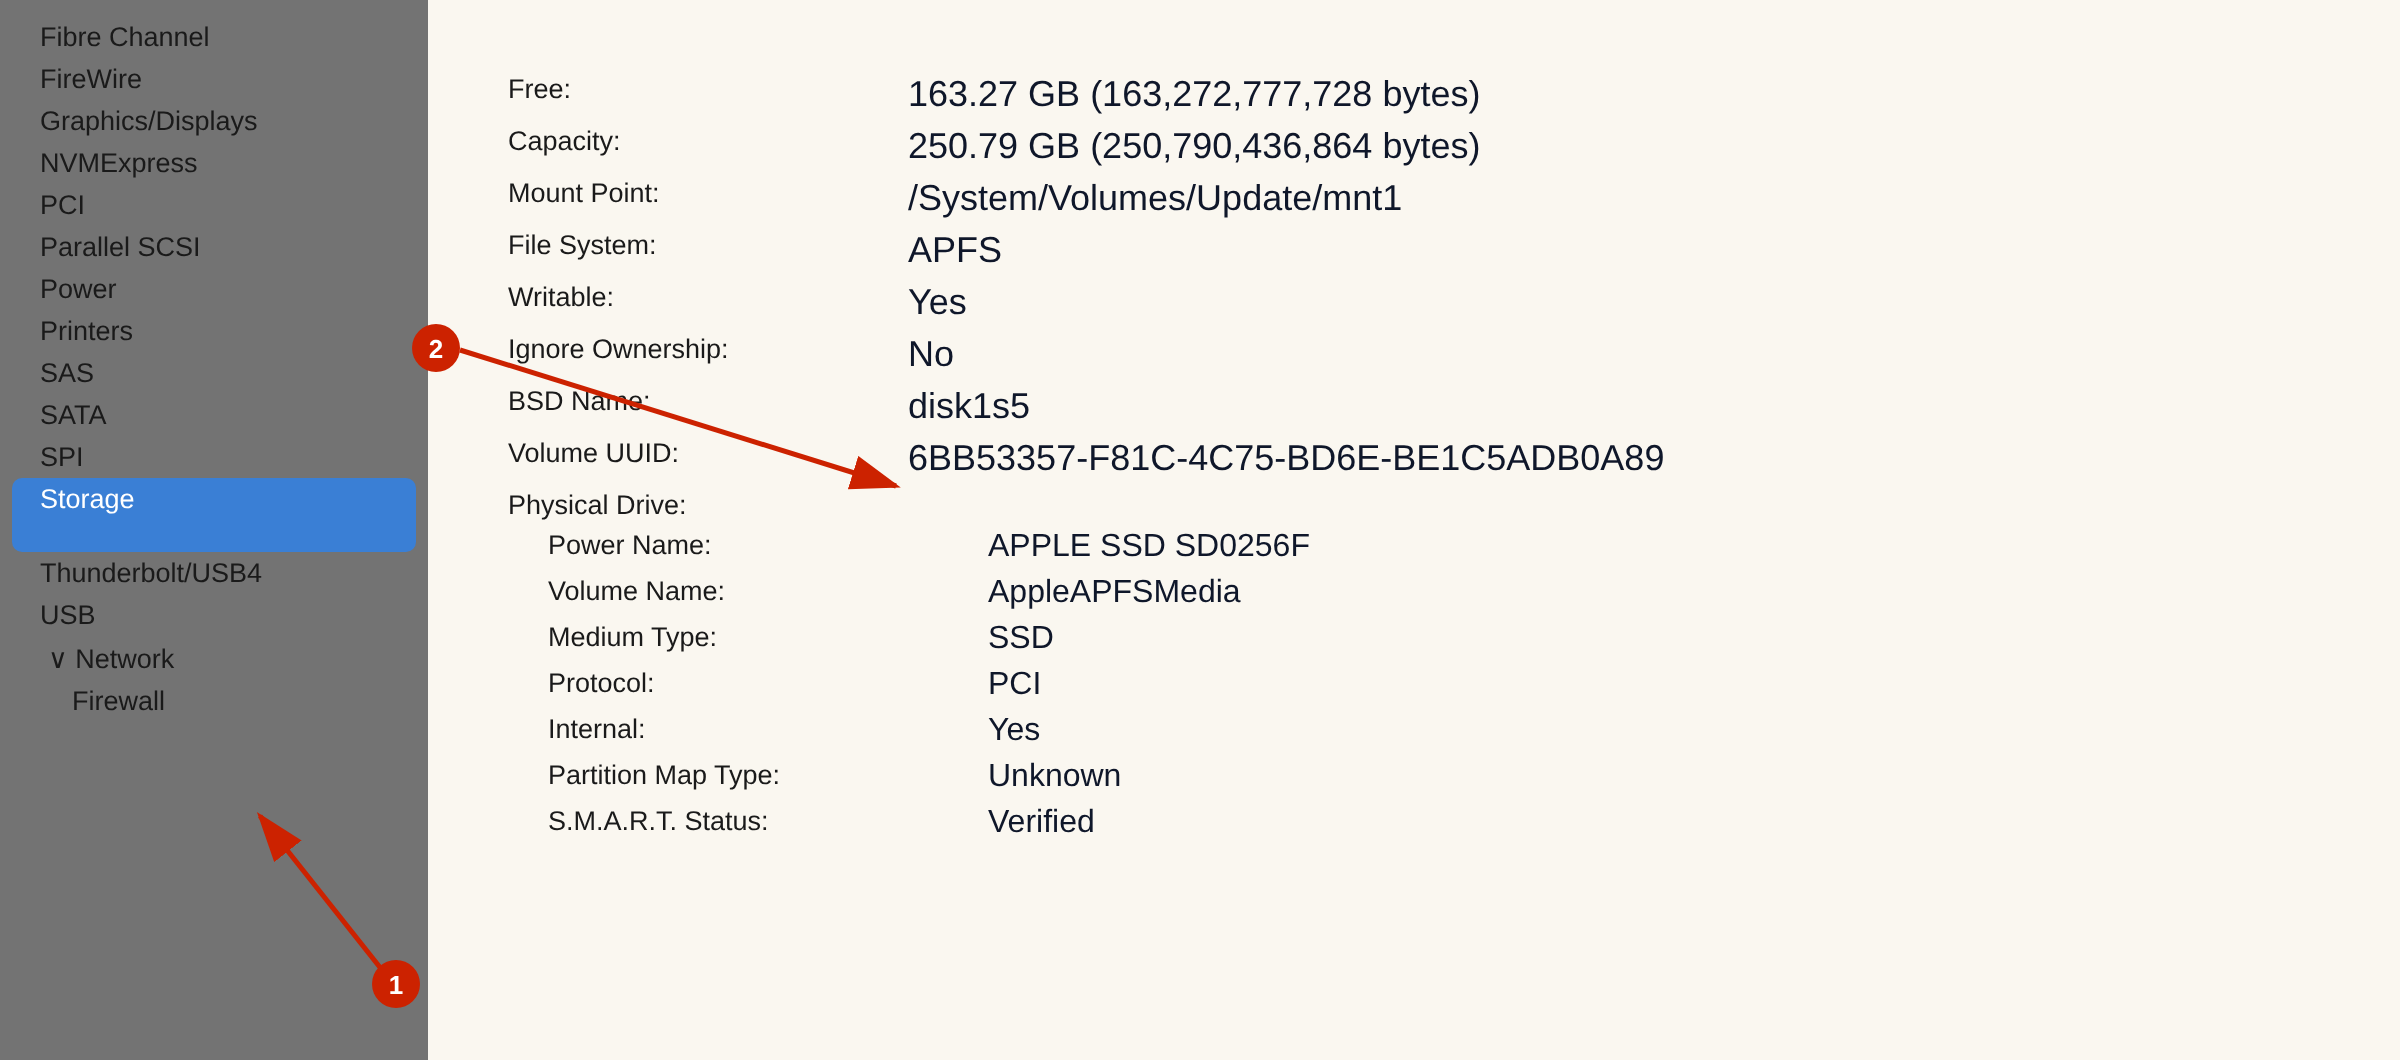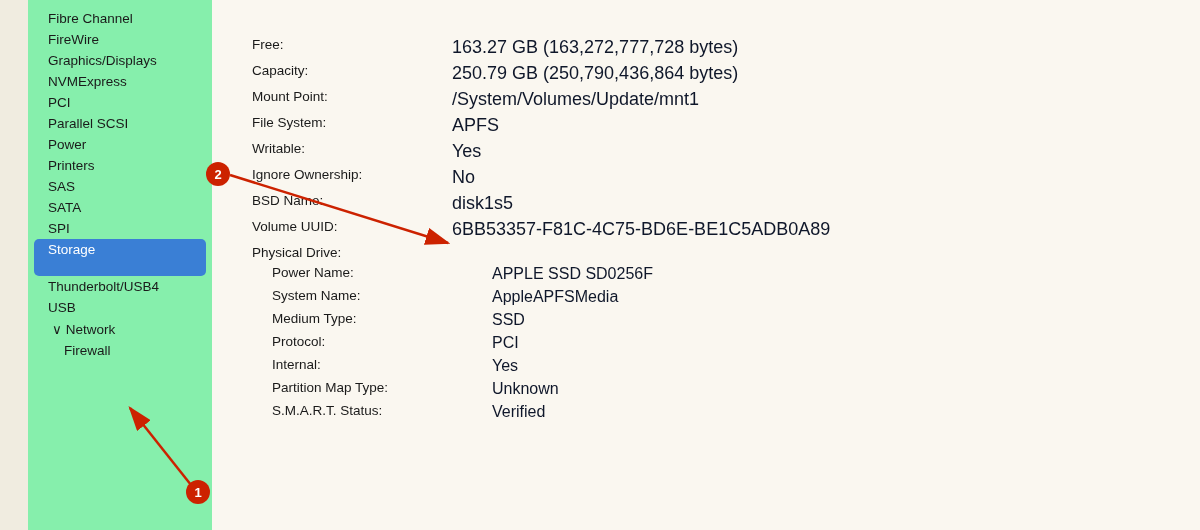--- a/index.html
+++ b/index.html
@@ -9,26 +9,25 @@
       height: 530px;
       font-family: -apple-system, BlinkMacSystemFont, 'Helvetica Neue', Arial, sans-serif;
       font-size: 14px;
       background: #f0ece0;
       display: flex;
       overflow: hidden;
     }
 
     
     .sidebar {
-      width: 184px;
-      background: #86efac;
+      width: 214px;
+      background: #737373;
       padding: 8px 0;
       overflow-y: auto;
       flex-shrink: 0;
-      margin-left: 28px;
     }
 
     .sidebar-item {
       padding: 3px 16px 3px 20px;
       cursor: pointer;
       color: #1a1a1a;
       font-size: 13.5px;
       white-space: nowrap;
     }
 
@@ -168,21 +167,21 @@
       <div class="info-value">No</div>
       <div class="info-label">BSD Name:</div>
       <div class="info-value">disk1s5</div>
       <div class="info-label">Volume UUID:</div>
       <div class="info-value">6BB53357-F81C-4C75-BD6E-BE1C5ADB0A89</div>
       <div class="info-label">Physical Drive:</div>
       <div class="info-value"></div>
       <div class="sub-section">
         <div class="sub-label">Power Name:</div>
         <div class="sub-value">APPLE SSD SD0256F</div>
-        <div class="sub-label">System Name:</div>
+        <div class="sub-label">Volume Name:</div>
         <div class="sub-value">AppleAPFSMedia</div>
         <div class="sub-label">Medium Type:</div>
         <div class="sub-value">SSD</div>
         <div class="sub-label">Protocol:</div>
         <div class="sub-value">PCI</div>
         <div class="sub-label">Internal:</div>
         <div class="sub-value">Yes</div>
         <div class="sub-label">Partition Map Type:</div>
         <div class="sub-value">Unknown</div>
         <div class="sub-label">S.M.A.R.T. Status:</div>

